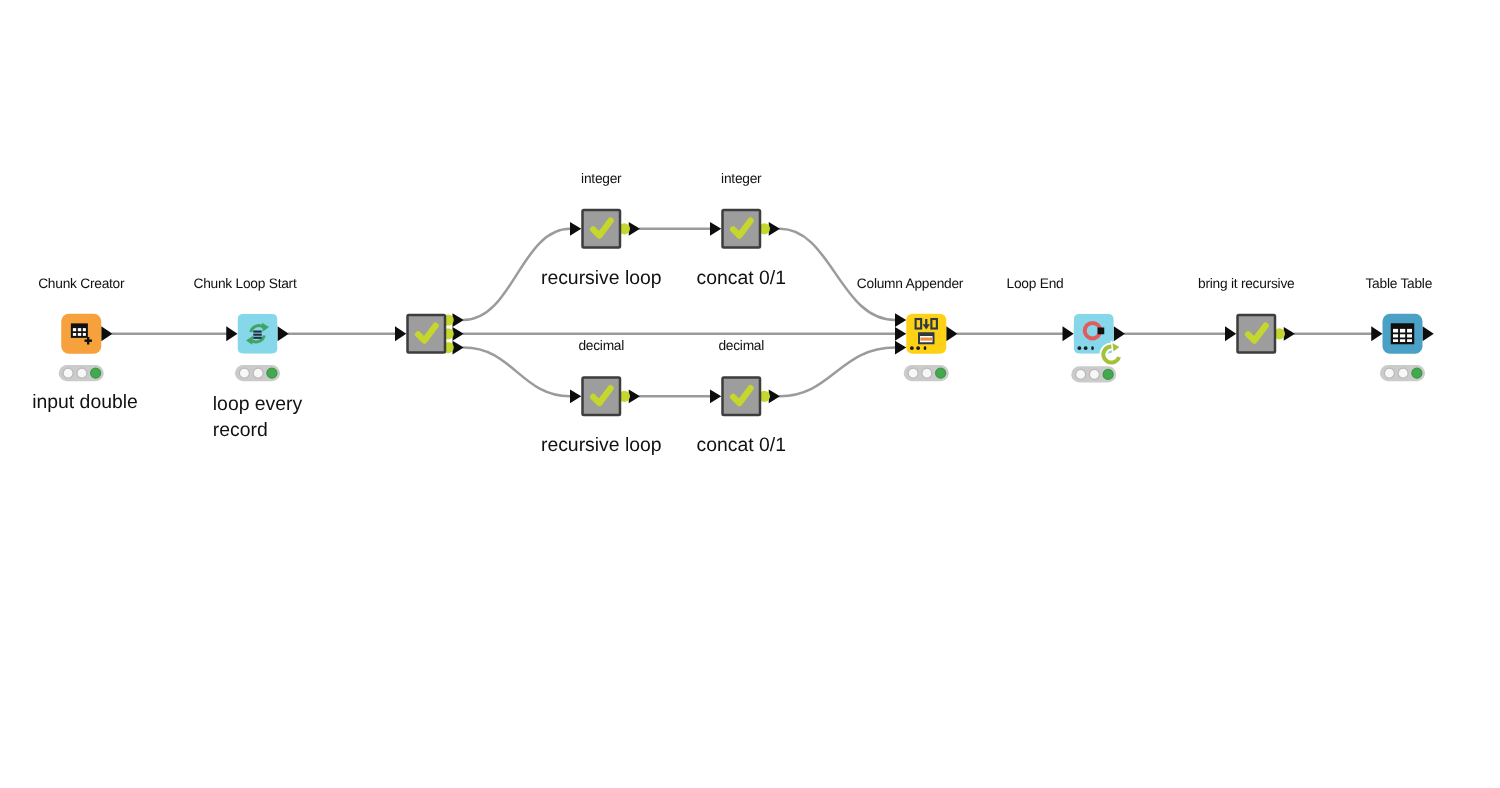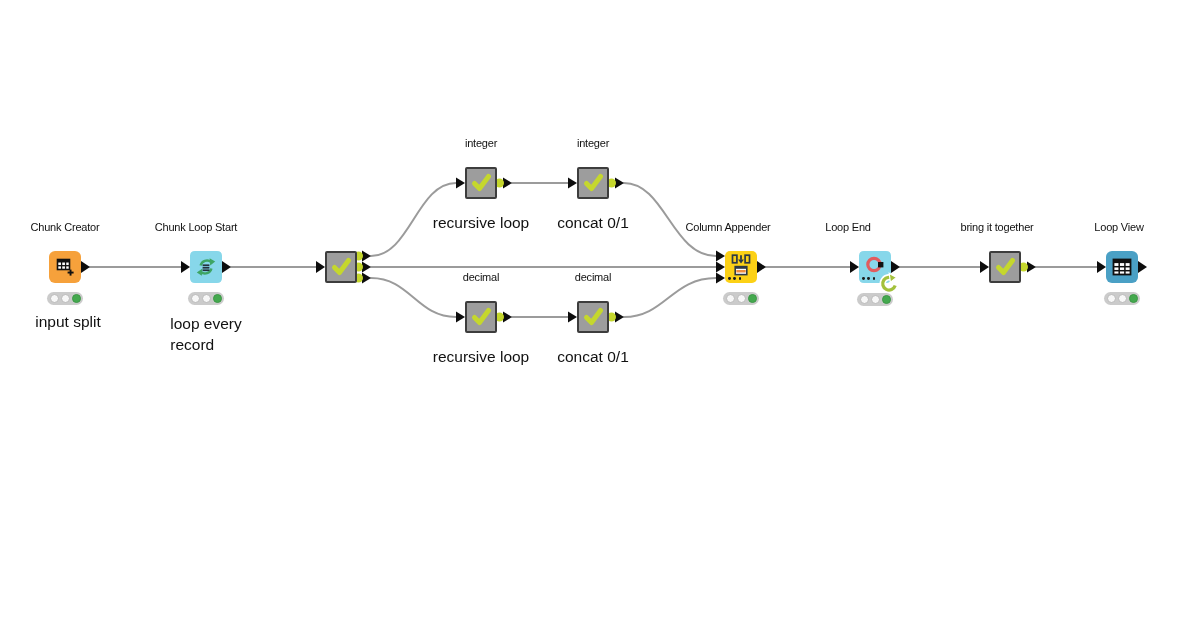--- a/index.html
+++ b/index.html
@@ -94,25 +94,25 @@
     </g>
   </svg>
 
   <div class="title" style="left:65px;top:221px">Chunk Creator</div>
   <div class="title" style="left:196px;top:221px">Chunk Loop Start</div>
   <div class="title" style="left:481px;top:137px">integer</div>
   <div class="title" style="left:593px;top:137px">integer</div>
   <div class="title" style="left:481px;top:271px">decimal</div>
   <div class="title" style="left:593px;top:271px">decimal</div>
   <div class="title" style="left:728px;top:221px">Column Appender</div>
-  <div class="title" style="left:848px;top:221px">Loop End</div>
-  <div class="title" style="left:997px;top:221px">bring it together</div>
-  <div class="title" style="left:1119px;top:221px">Loop View</div>
-
-  <div class="lbl" style="left:68px;top:313px">input split</div>
+  <div class="title" style="left:828px;top:221px">Loop End</div>
+  <div class="title" style="left:997px;top:221px">bring it recursive</div>
+  <div class="title" style="left:1119px;top:221px">Table Table</div>
+
+  <div class="lbl" style="left:68px;top:313px">input double</div>
   <div class="lbl multi" style="left:206px;top:313px"><span>loop every</span><br><span>record</span></div>
   <div class="lbl" style="left:481px;top:214px">recursive loop</div>
   <div class="lbl" style="left:593px;top:214px">concat 0/1</div>
   <div class="lbl" style="left:481px;top:348px">recursive loop</div>
   <div class="lbl" style="left:593px;top:348px">concat 0/1</div>
 
   <div class="node" style="left:49px;top:251px">
     <div class="body orange"></div>
     <div class="icon-center">
       <svg width="20" height="20" viewBox="0 0 20 20">

